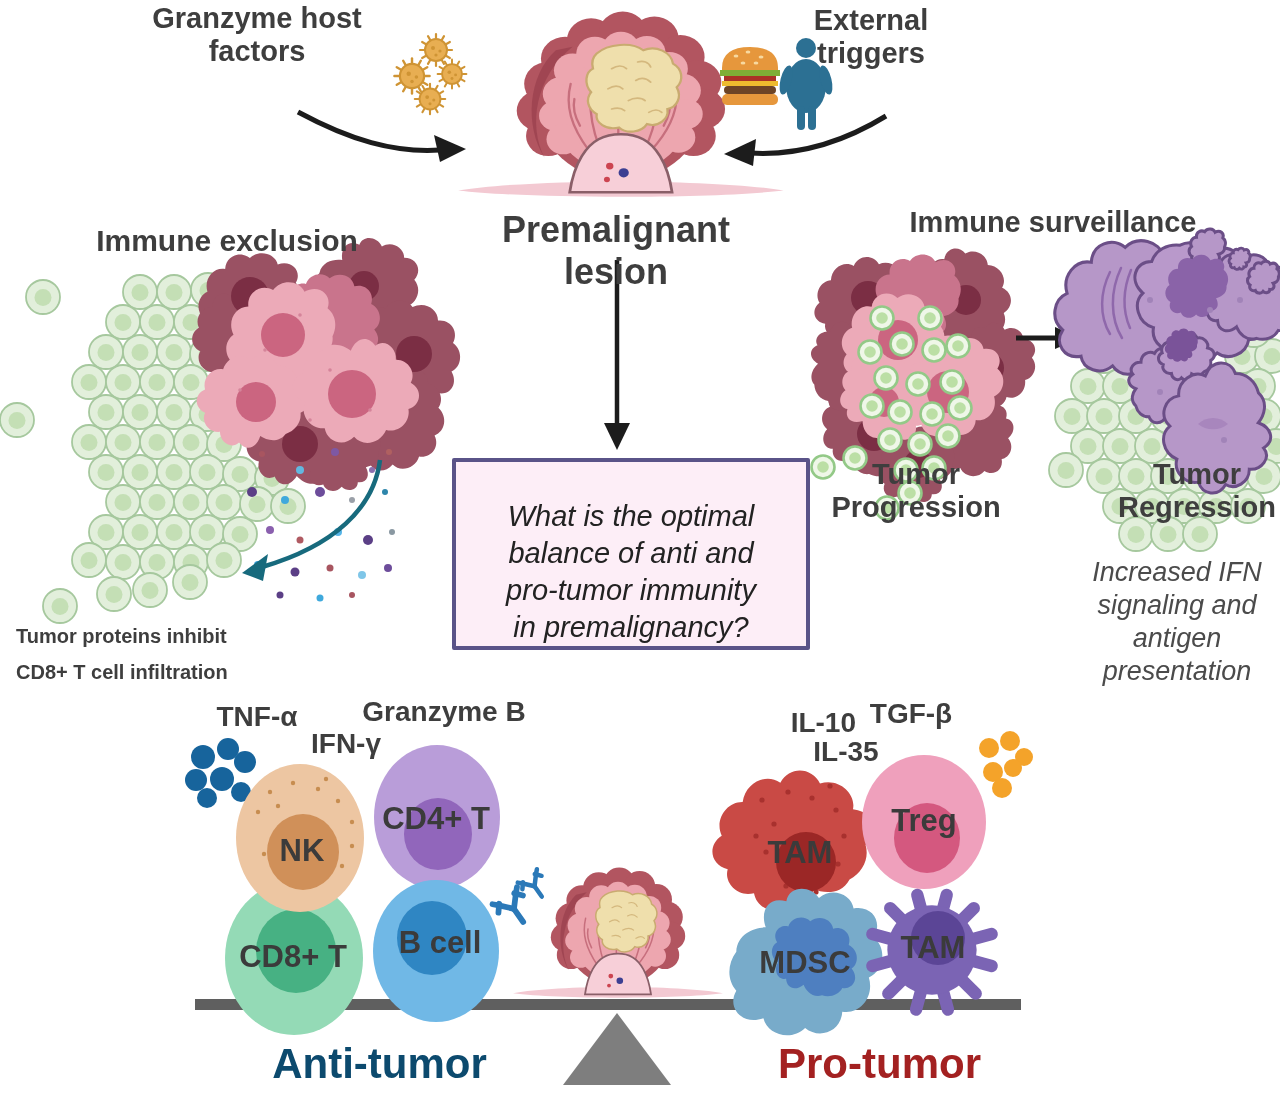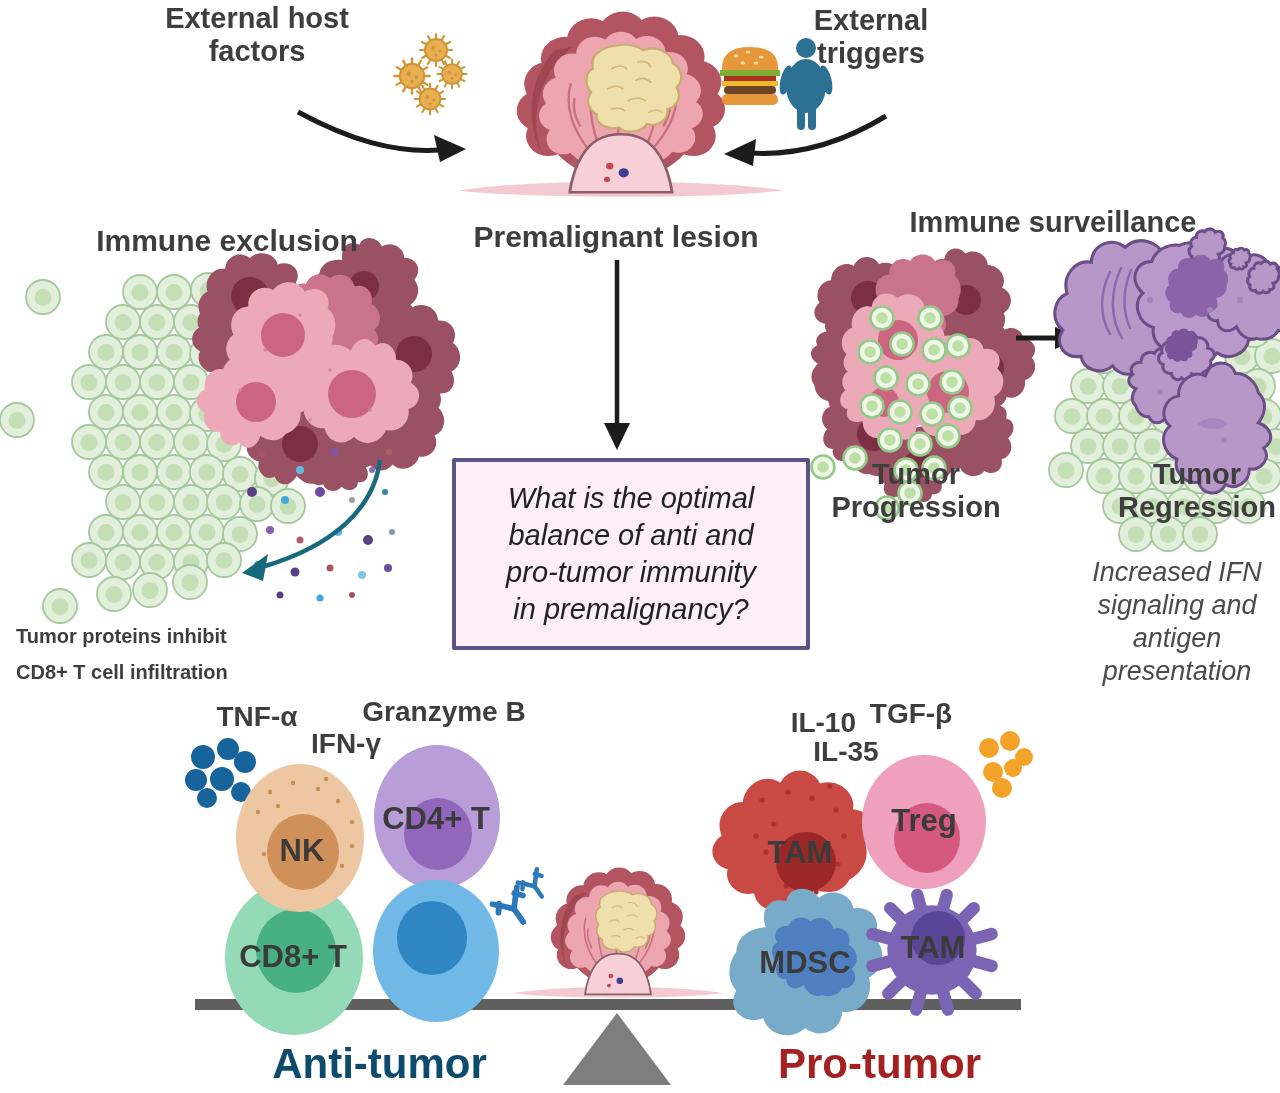--- a/index.html
+++ b/index.html
@@ -3,21 +3,21 @@
 <meta charset="utf-8">
 <style>
   html,body{margin:0;padding:0;background:#ffffff;}
   #fig{position:relative;width:1280px;height:1093px;background:#ffffff;overflow:hidden;
        font-family:"Liberation Sans", sans-serif;}
   #art{position:absolute;left:0;top:0;z-index:1;}
   .lbl{position:absolute;z-index:2;color:#3e3e3e;font-weight:700;text-align:center;white-space:pre-line;}
   
   #t-intrinsic{left:147px;top:2px;width:220px;font-size:29px;line-height:33px;}
   #t-external{left:791px;top:4px;width:160px;font-size:29px;line-height:33px;}
-  #t-lesion{left:456px;top:220px;width:320px;font-size:30px;}
+  #t-lesion{left:456px;top:209px;width:320px;font-size:36px;}
   #t-imex{left:92px;top:224px;width:270px;font-size:30px;}
   #t-imsur{left:898px;top:206px;width:310px;font-size:29px;}
   #t-prog{left:826px;top:458px;width:180px;font-size:29px;line-height:33px;}
   #t-reg{left:1107px;top:458px;width:180px;font-size:29px;line-height:33px;}
   #t-regcap{left:1067px;top:556px;width:220px;font-size:27px;line-height:33px;font-weight:400;
             font-style:italic;color:#4b4b4b;}
   #t-excap{left:16px;top:618px;width:340px;font-size:20px;line-height:36px;text-align:left;}
   #t-anti{left:272px;top:1040px;width:215px;font-size:42px;color:#0c4a6e;}
   #t-pro{left:772px;top:1040px;width:215px;font-size:42px;color:#a32121;}
   
@@ -34,21 +34,21 @@
   #t-cd4{left:351px;top:801px;}
   #t-cd8{left:208px;top:939px;}
   #t-bcell{left:355px;top:925px;}
   #t-tamr{left:715px;top:835px;}
   #t-treg{left:839px;top:803px;}
   #t-mdsc{left:720px;top:945px;}
   #t-tamp{left:848px;top:930px;}
   
   #qbox{position:absolute;z-index:2;left:452px;top:458px;width:350px;height:184px;
         background:#fdeef7;border:4px solid #5a5388;border-radius:2px;
-        display:flex;align-items:center;justify-content:center;}
+        display:flex;align-items:flex-end;justify-content:center;}
   #qtext{font-style:italic;font-weight:400;font-size:29px;line-height:37px;color:#222222;
          text-align:center;white-space:pre-line;}
 </style>
 </head>
 <body>
 
 <div id="fig">
 
 <svg id="art" width="1280" height="1093" viewBox="0 0 1280 1093">
   <defs>
@@ -532,21 +532,21 @@
   <g>
     <use href="#blob" fill="#78abca" transform="translate(802,968) scale(2.25) rotate(190)"></use>
     <use href="#blob" fill="#4e7fc0" transform="translate(818,958) scale(1.25) rotate(80)"></use>
   </g>
   <g>
     <use href="#mac" fill="#7b64b4" stroke="#7b64b4" transform="translate(932,950) scale(0.95)"></use>
     <circle cx="938" cy="938" r="27" fill="#5b4596"></circle>
   </g>
 </svg>
 
-<div id="t-intrinsic" class="lbl">External host
+<div id="t-intrinsic" class="lbl">Granzyme host
 factors</div>
 <div id="t-external" class="lbl">External
 triggers</div>
 <div id="t-lesion" class="lbl">Premalignant lesion</div>
 
 <div id="t-imex" class="lbl">Immune exclusion</div>
 <div id="t-excap" class="lbl">Tumor proteins inhibit
 CD8+ T cell infiltration</div>
 
 <div id="qbox">
@@ -569,20 +569,21 @@
 <div id="t-tnf" class="lbl cyt">TNF-α</div>
 <div id="t-ifn" class="lbl cyt">IFN-γ</div>
 <div id="t-gran" class="lbl cyt">Granzyme B</div>
 <div id="t-il10" class="lbl cyt">IL-10</div>
 <div id="t-il35" class="lbl cyt">IL-35</div>
 <div id="t-tgf" class="lbl cyt">TGF-β</div>
 
 <div id="t-nk" class="lbl cell">NK</div>
 <div id="t-cd4" class="lbl cell">CD4+ T</div>
 <div id="t-cd8" class="lbl cell">CD8+ T</div>
+<div id="t-bcell" class="lbl cell">B cell</div>
 <div id="t-tamr" class="lbl cell">TAM</div>
 <div id="t-mdsc" class="lbl cell">MDSC</div>
 <div id="t-treg" class="lbl cell">Treg</div>
 <div id="t-tamp" class="lbl cell">TAM</div>
 
 <div id="t-anti" class="lbl">Anti-tumor</div>
 <div id="t-pro" class="lbl">Pro-tumor</div>
 
 </div>
 

